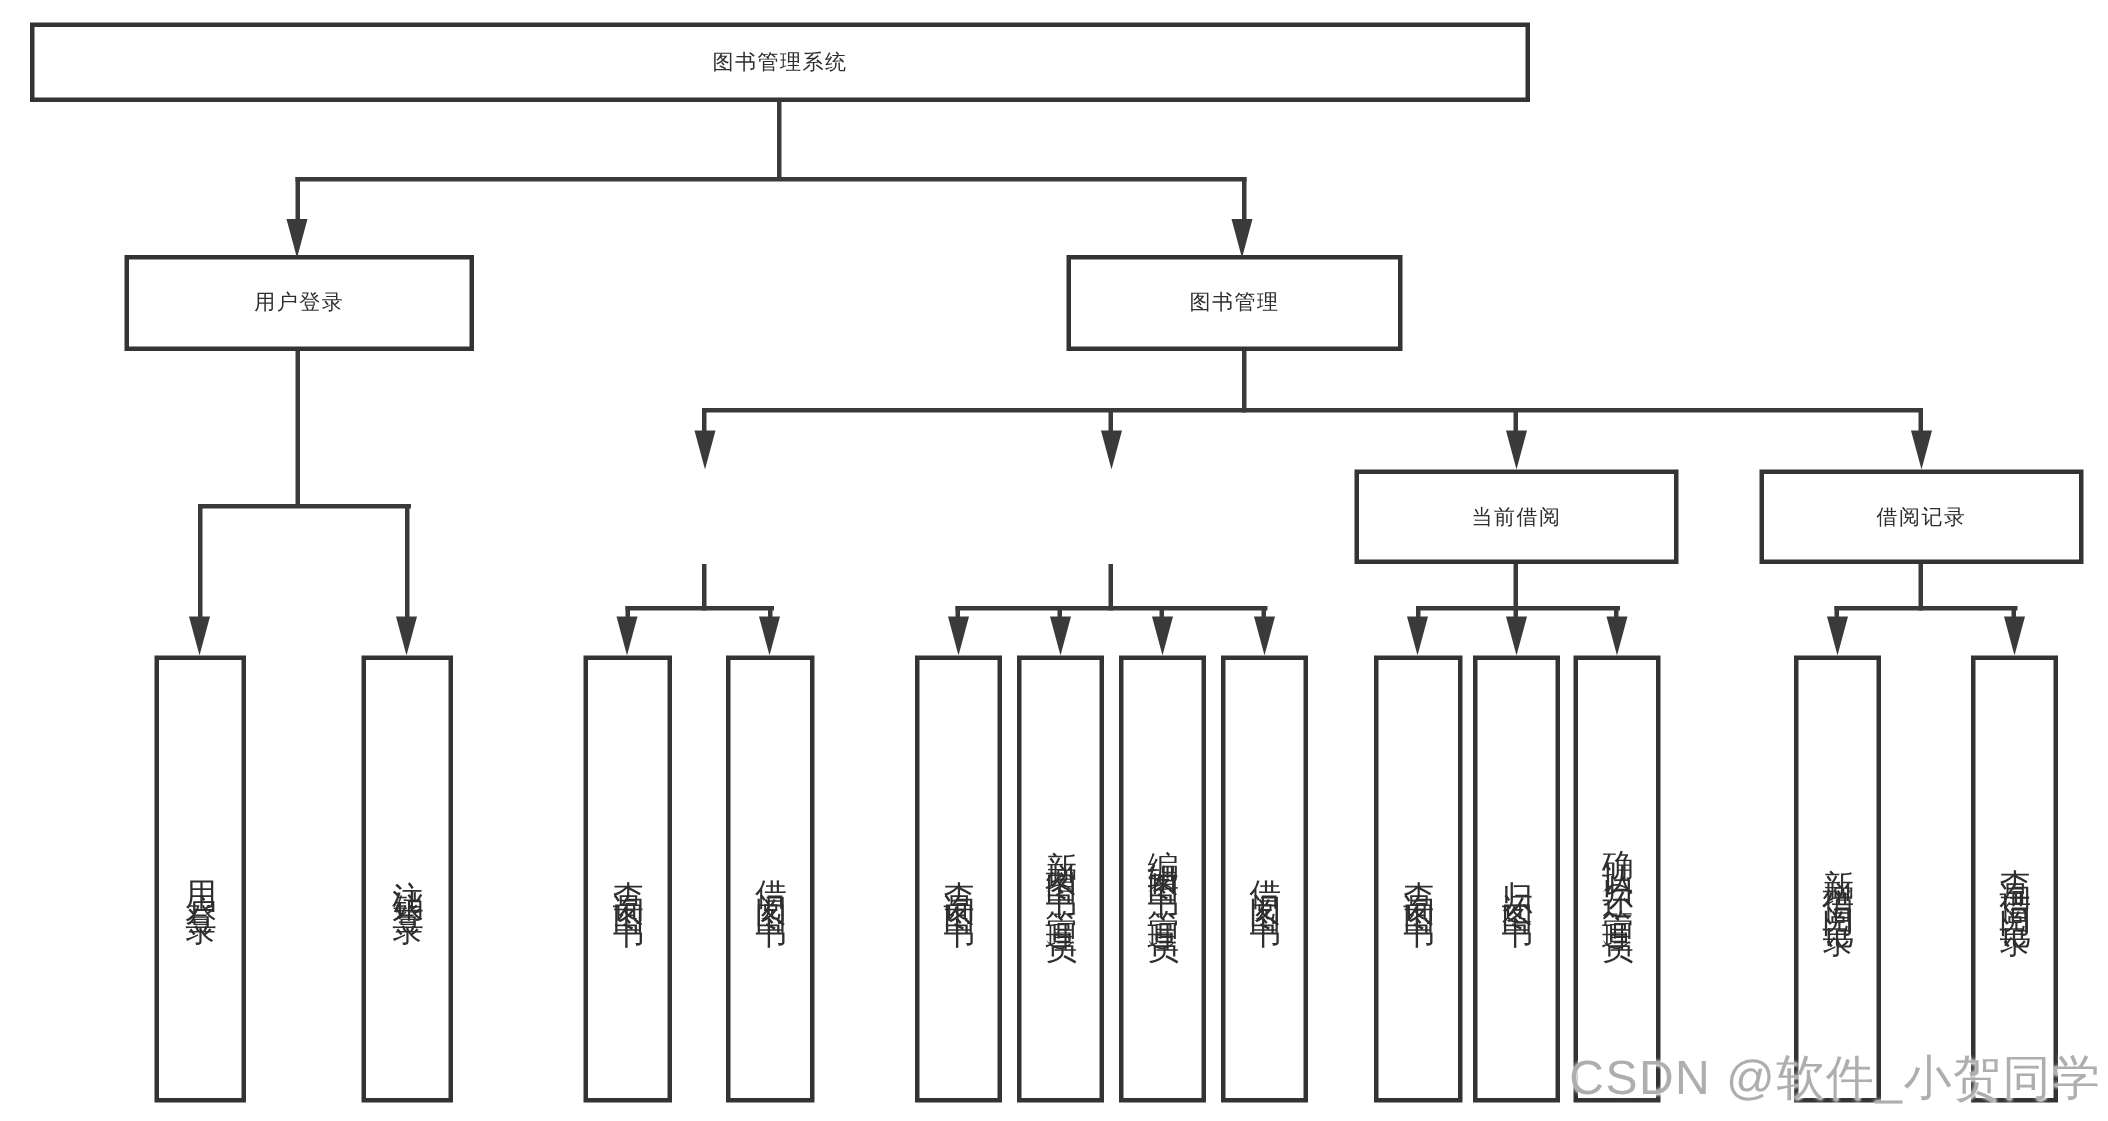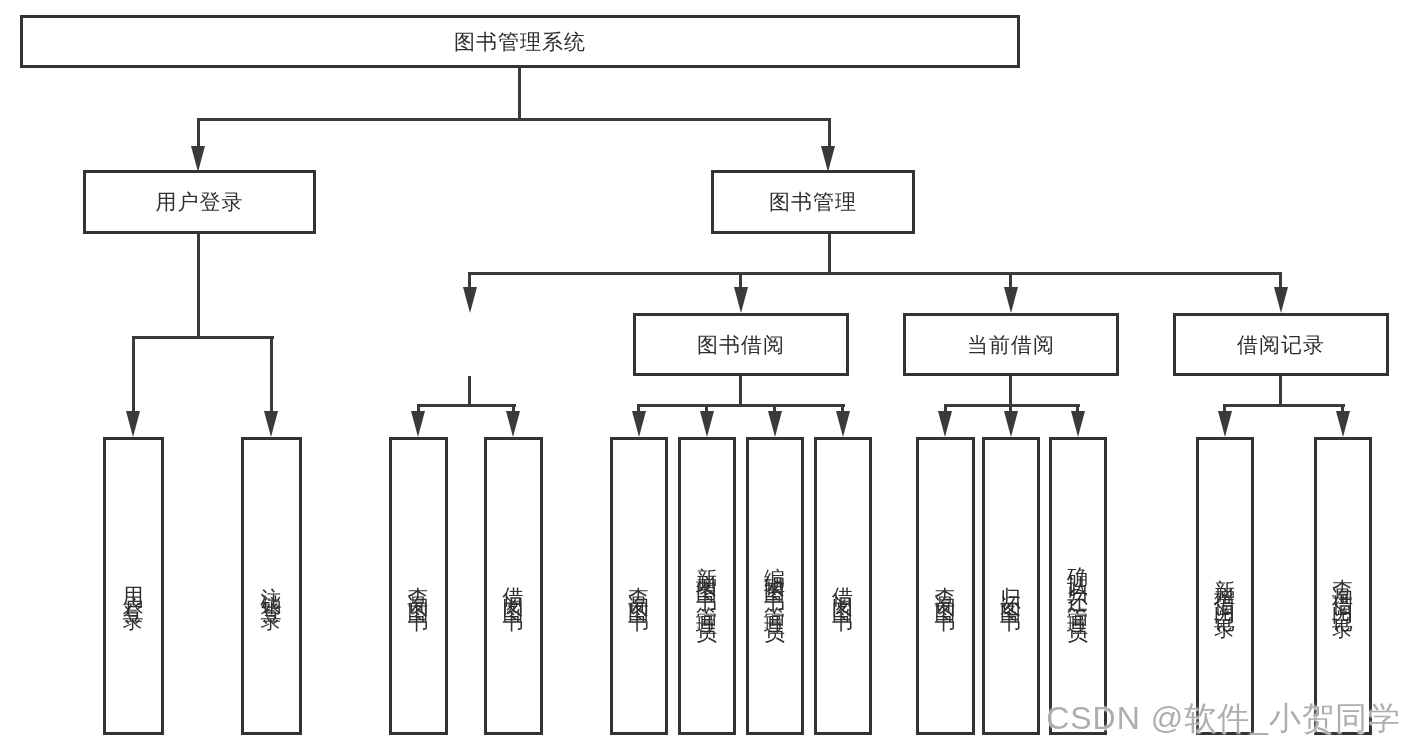--- a/index.html
+++ b/index.html
@@ -22,21 +22,21 @@
   .box {
     position: absolute;
     box-sizing: border-box;
     background: var(--background);
     border: 3px solid var(--border);
     color: var(--text);
     display: flex;
     align-items: center;
     justify-content: center;
   }
-  .hbox { font-size: 21px; letter-spacing: 1px; }
+  .hbox { font-size: 14px; letter-spacing: 1px; }
   .leaf { top: 437px; height: 298px; }
   .vtext {
     writing-mode: vertical-rl;
     text-orientation: upright;
     font-size: 21px;
     letter-spacing: 8px;
     line-height: 1;
     color: var(--text);
   }
   .vline { position: absolute; width: 3px; background: var(--line); }
@@ -61,23 +61,22 @@
   }
 </style>
 </head>
 <body>
 
 <div class="canvas">
 
   <div class="box hbox" style="left:20px;top:15px;width:1000px;height:53px">图书管理系统</div>
 
   <div class="box hbox" style="left:83px;top:170px;width:233px;height:64px">用户登录</div>
-  <div class="box hbox" style="left:711px;top:170px;width:204px;height:64px">图书管理</div>
+  <div class="box hbox" style="left:711px;top:170px;width:224px;height:64px">图书管理</div>
 
-  <div class="box hbox" style="left:633px;top:313px;width:216px;height:63px">图书借阅</div>
   <div class="box hbox" style="left:903px;top:313px;width:216px;height:63px">当前借阅</div>
   <div class="box hbox" style="left:1173px;top:313px;width:216px;height:63px">借阅记录</div>
 
   <div class="box leaf" style="left:103px;width:61px">
     <span class="vtext">用户登录</span>
   </div>
   <div class="box leaf" style="left:241px;width:61px">
     <span class="vtext">注销登录</span>
   </div>
 

